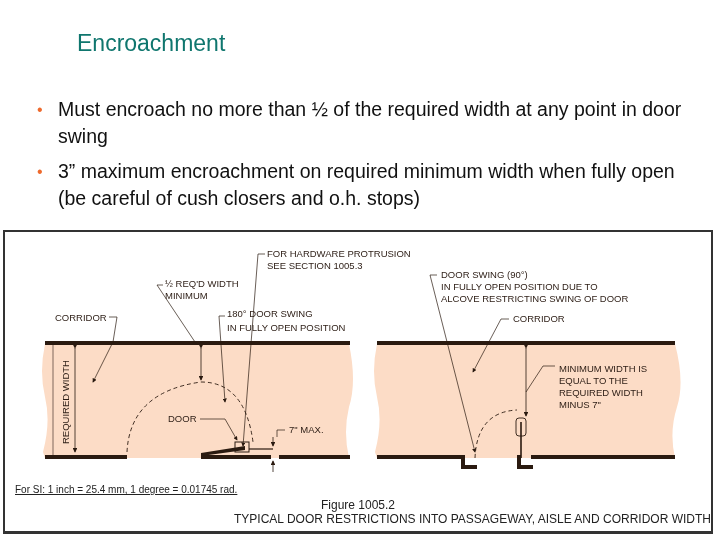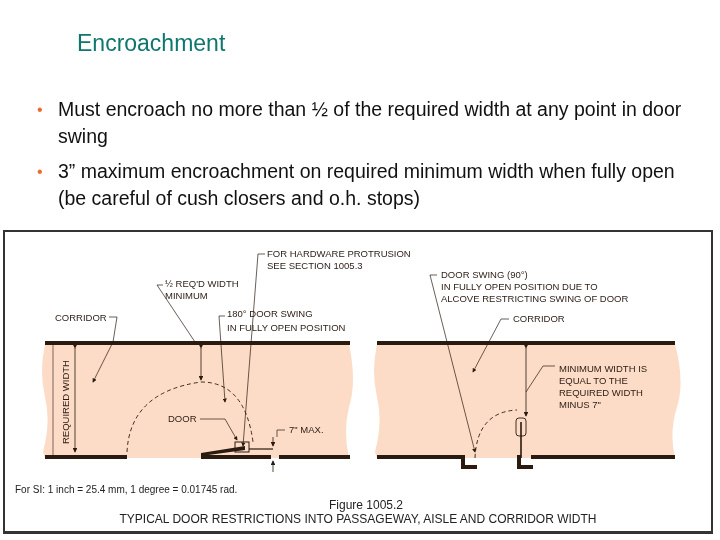--- a/index.html
+++ b/index.html
@@ -4,23 +4,23 @@
 <style>
   html,body{margin:0;padding:0;background:#fff;}
   body{width:720px;height:540px;position:relative;overflow:hidden;font-family:"Liberation Sans",sans-serif;}
   .title{position:absolute;left:37px;top:30px;font-size:23px;color:#0f766e;margin-left:40px;}
   .bullets{position:absolute;left:37px;top:96px;width:670px;margin:0;padding:0;list-style:none;}
   .bullets li{position:relative;padding-left:21px;font-size:19.5px;line-height:27px;color:#111;margin-bottom:8px;}
   .bullet-dot{position:absolute;left:0;top:0;color:#ee6a2d;font-size:16px;}
   .figure{position:absolute;left:3px;top:230px;width:710px;height:304px;border:2px solid #333;border-bottom-width:3px;box-sizing:border-box;background:#fff;}
   .figure svg{position:absolute;left:0;top:0;}
   .lbl{font-family:"Liberation Sans",sans-serif;font-size:9.5px;fill:#2b1c14;}
-  .si{position:absolute;left:10px;top:252px;font-size:10px;color:#222;}
-  .fig-num{position:absolute;left:0;width:100%;top:266px;text-align:center;font-size:12px;color:#222;padding-left:8px;}
-  .fig-cap{position:absolute;left:0;width:100%;top:280px;text-align:center;font-size:12px;color:#222;}
+  .si{position:absolute;left:10px;top:252px;font-size:10px;color:#222;text-decoration:underline;}
+  .fig-num{position:absolute;left:0;width:100%;top:266px;text-align:center;font-size:12px;color:#222;}
+  .fig-cap{position:absolute;left:0;width:100%;top:280px;text-align:right;font-size:12px;color:#222;}
 </style>
 </head>
 <body>
 
 <div class="title">Encroachment</div>
 
 <ul class="bullets">
   <li>
     <span class="bullet-dot">•</span>
     <span>Must encroach no more than ½ of the required width at any point in door swing</span>

